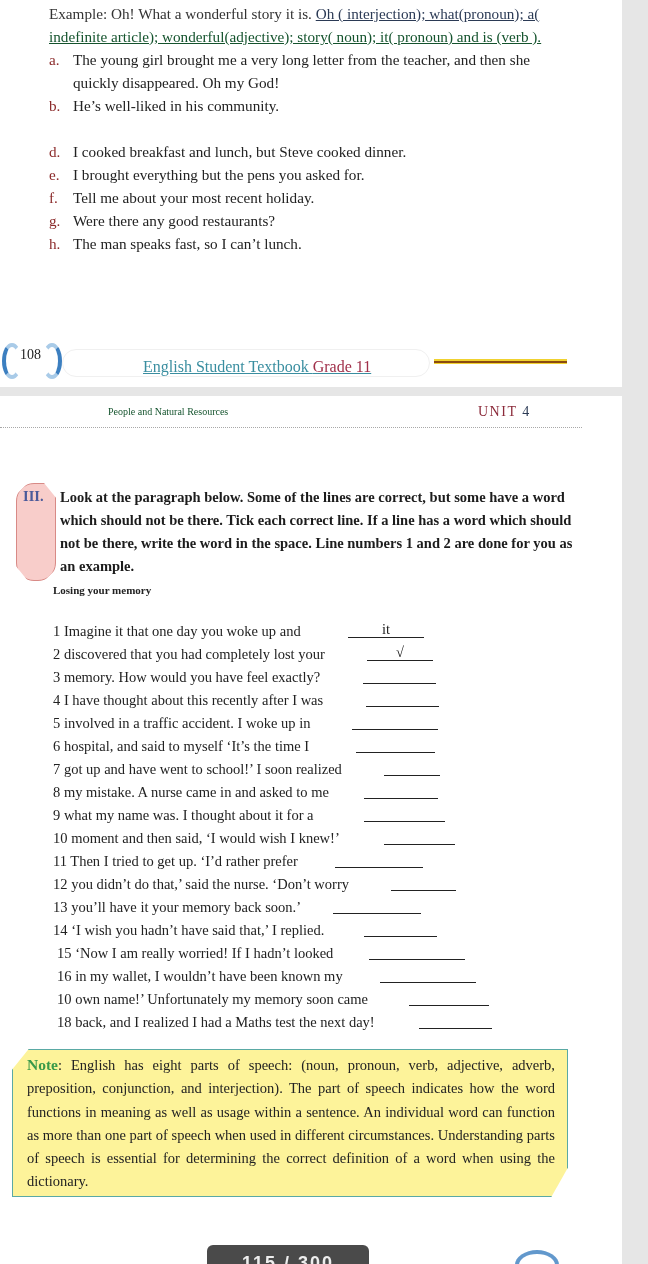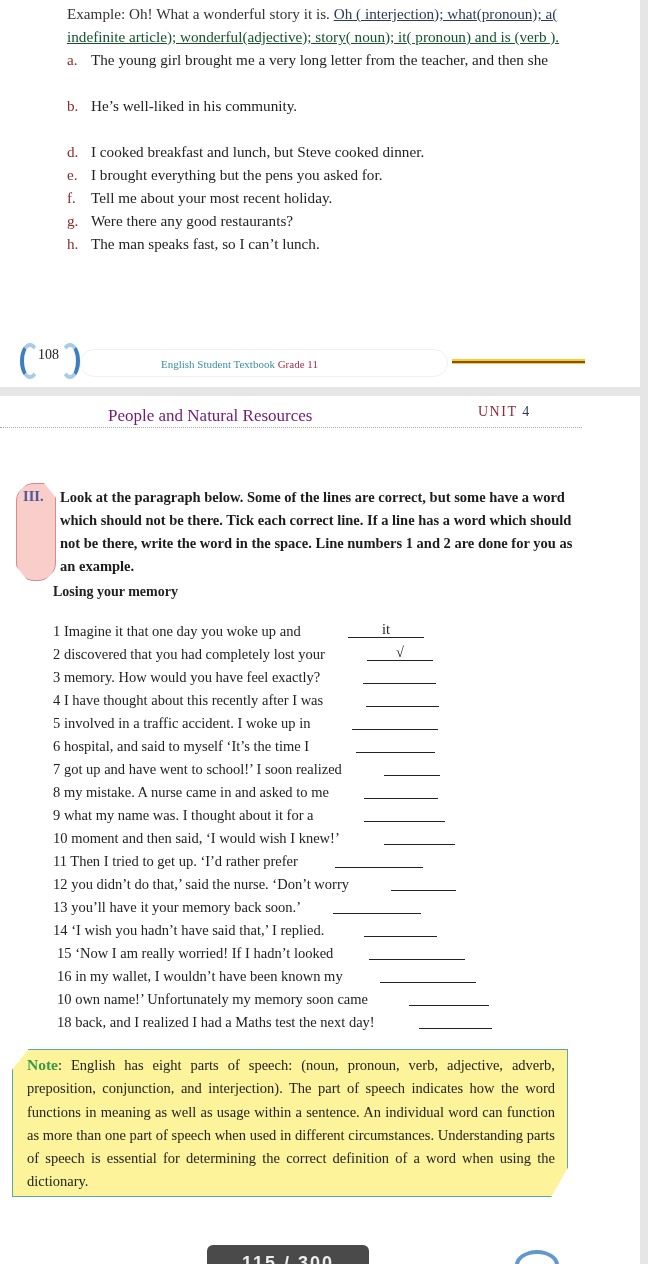--- a/index.html
+++ b/index.html
@@ -1,21 +1,21 @@
 <!DOCTYPE html>
 <html><head>
 <meta charset="utf-8">
 <style>
   * { box-sizing: border-box; margin: 0; padding: 0; }
   html, body { width: 648px; height: 1264px; overflow: hidden; background: #ffffff; }
   body { position: relative; font-family: "Liberation Serif", "DejaVu Serif", serif; color: #222; }
 
   .right-strip { position: absolute; left: 622px; top: 0; width: 26px; height: 1264px; background: #e6e6e6; }
 
-  .page { position: absolute; left: 18px; width: 622px; background: #fff; }
+  .page { position: absolute; left: 0; width: 622px; background: #fff; }
   .page-top { top: 0; height: 387px; }
   .page-gap { position: absolute; left: 0; top: 387px; width: 622px; height: 9px; background: #e6e6e6; }
   .page-bottom { top: 396px; height: 868px; }
 
   
   .example { position: absolute; left: 49px; top: 2px; width: 530px; font-size: 15.2px; line-height: 23px; color: #333; }
   .example .ul { text-decoration: underline; color: #2b3a55; }
   .example-line2 { position: absolute; left: 49px; top: 25px; font-size: 15.2px; line-height: 23px; color: #14532d; text-decoration: underline; }
 
   .sent { position: absolute; left: 49px; font-size: 15.2px; line-height: 23px; color: #222; }
@@ -23,35 +23,35 @@
   .sent .tx { color: #222; margin-top: 24px; }
   .sent-cont { position: absolute; left: 73px; font-size: 15.2px; line-height: 23px; color: #222; }
 
   
   .pgnum-wrap { position: absolute; left: 0; top: 343px; width: 66px; height: 36px; text-align: center; }
   .pgnum-bracket { position: absolute; top: 0; width: 20px; height: 36px; border: 4px solid #3c7fc0; border-radius: 50%; }
   .pgnum-bracket.l { left: 2px; border-right-color: transparent; border-top-color: #a9cbe8; border-bottom-color: #a9cbe8; }
   .pgnum-bracket.r { left: 42px; border-left-color: transparent; border-top-color: #a9cbe8; border-bottom-color: #a9cbe8; }
   .pgnum { position: absolute; left: 20px; top: 4px; font-size: 14px; color: #222; }
   .footer-pill { position: absolute; left: 62px; top: 349px; width: 368px; height: 28px; border: 1px solid #f0f0f0; border-radius: 14px; }
-  .footer-title { position: absolute; left: 143px; top: 358px; font-size: 11px; color: #3a8ea0; }
+  .footer-title { position: absolute; left: 143px; top: 358px; font-size: 16px; color: #3a8ea0; text-decoration: underline; }
   .footer-title .grade { color: #a0304a; }
   .footer-rule { position: absolute; left: 434px; top: 359px; width: 133px; height: 5px; background: #8a4a10; border-top: 2px solid #f0d230; border-bottom: 1px solid #f0d230; }
 
   
-  .hdr-title { position: absolute; left: 108px; top: 406px; font-size: 17px; color: #701a75; }
+  .hdr-title { position: absolute; left: 108px; top: 406px; font-size: 10px; color: #14532d; }
   .hdr-unit { position: absolute; left: 478px; top: 404px; font-size: 14px; font-weight: normal; letter-spacing: 1.5px; color: #8b2a3a; }
   .hdr-unit .n { color: #2b3a55; }
   .hdr-dots { position: absolute; left: 0; top: 427px; width: 582px; border-top: 1px dotted #a8a8a8; }
 
   
   .ex-badge { position: absolute; left: 16px; top: 483px; width: 40px; height: 98px; background: #f8cdca; border: 1px solid #d88a86; border-radius: 18px 6px 18px 18px; clip-path: polygon(30% 0, 70% 0, 100% 15%, 100% 88%, 70% 100%, 30% 100%, 0 85%, 0 12%); }
   .ex-num { position: absolute; left: 23px; top: 488px; font-size: 14.5px; font-weight: bold; color: #4b5a9a; }
   .ex-instr { position: absolute; left: 60px; top: 486px; width: 520px; font-size: 14.5px; line-height: 23px; font-weight: bold; color: #1c1c1c; }
-  .subhead { position: absolute; left: 53px; top: 584px; font-size: 14px; font-weight: bold; color: #222; }
+  .subhead { position: absolute; left: 53px; top: 584px; font-size: 11px; font-weight: bold; color: #222; }
 
   .line { position: absolute; font-size: 14.5px; line-height: 18px; color: #222; white-space: nowrap; }
   .blank { position: absolute; height: 16px; border-bottom: 1px solid #222; text-align: center; font-size: 14.5px; line-height: 14px; color: #222; }
 
   
   .note { position: absolute; left: 12px; top: 1049px; width: 556px; height: 148px; background: #fdf39a; border: 1.5px solid #5aa9a4;
     clip-path: polygon(3% 0, 100% 0, 100% 80%, 97% 100%, 0 100%, 0 14%); }
   .note-text { position: absolute; left: 27px; top: 1053px; width: 528px; font-size: 14.5px; line-height: 23.3px; color: #222; text-align: justify; }
   .note-label { color: #3a9a4a; font-weight: bold; font-size: 15.5px; }
 
@@ -65,20 +65,21 @@
 
 <div class="right-strip"></div>
 
 <div class="page page-top">
   <div class="example">
     <span>Example: Oh! What a wonderful story it is. </span><span class="ul">Oh ( interjection);  what(pronoun); a(</span>
   </div>
   <div class="example-line2">indefinite article); wonderful(adjective); story( noun); it( pronoun) and  is (verb ).</div>
 
   <div class="sent" style="top:48px"><span class="lt">a.</span><span class="tx">The young girl brought me a very long letter from the teacher, and then she</span></div>
+  <div class="sent-cont" style="top:71px">quickly disappeared. Oh my God!</div>
   <div class="sent" style="top:94px"><span class="lt">b.</span><span class="tx">He’s well-liked in his community.</span></div>
   <div class="sent" style="top:140px"><span class="lt">d.</span><span class="tx">I cooked breakfast and lunch, but Steve cooked dinner.</span></div>
   <div class="sent" style="top:186px"><span class="lt">f.</span><span class="tx">Tell me about your most recent holiday.</span></div>
   <div class="sent" style="top:163px"><span class="lt">e.</span><span class="tx">I brought everything but the pens you asked for.</span></div>
   <div class="sent" style="top:209px"><span class="lt">g.</span><span class="tx">Were there any good restaurants?</span></div>
   <div class="sent" style="top:232px"><span class="lt">h.</span><span class="tx">The man speaks fast, so I can’t lunch.</span></div>
 
   <div class="pgnum-wrap">
     <div class="pgnum-bracket l"></div>
     <div class="pgnum-bracket r"></div>

